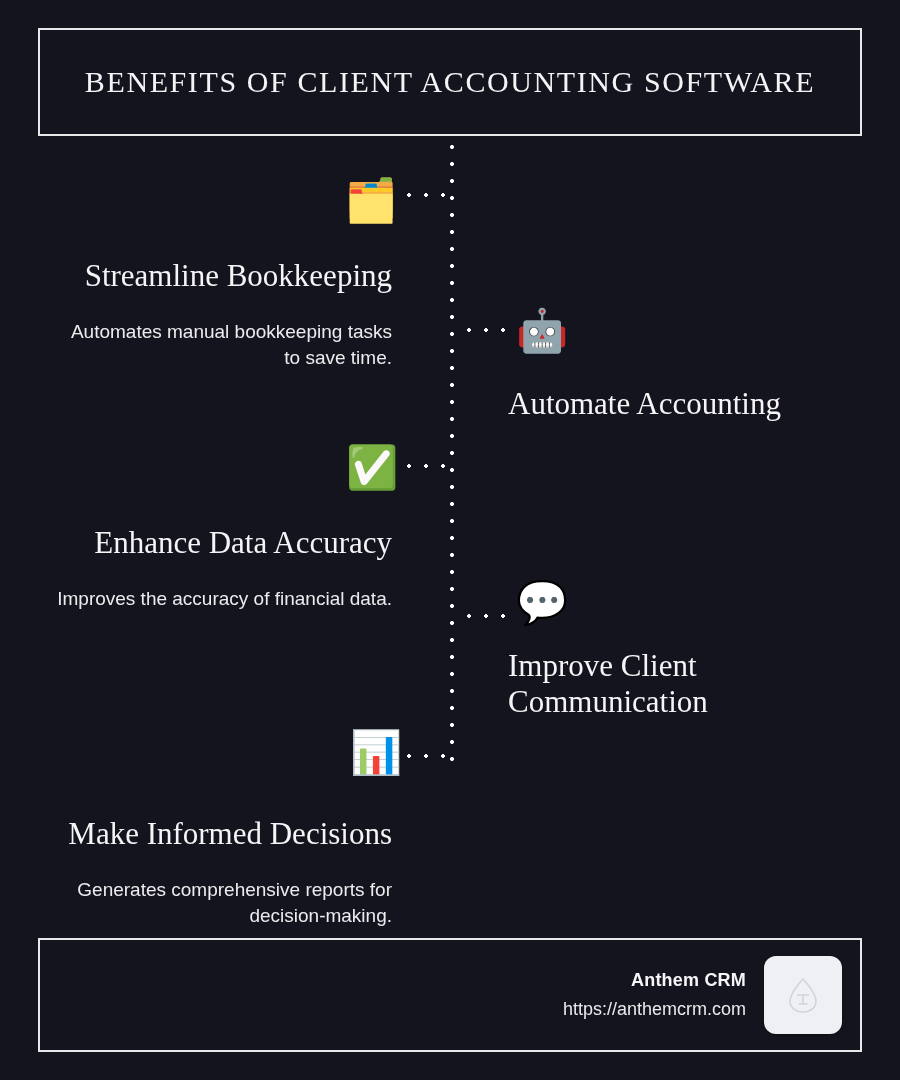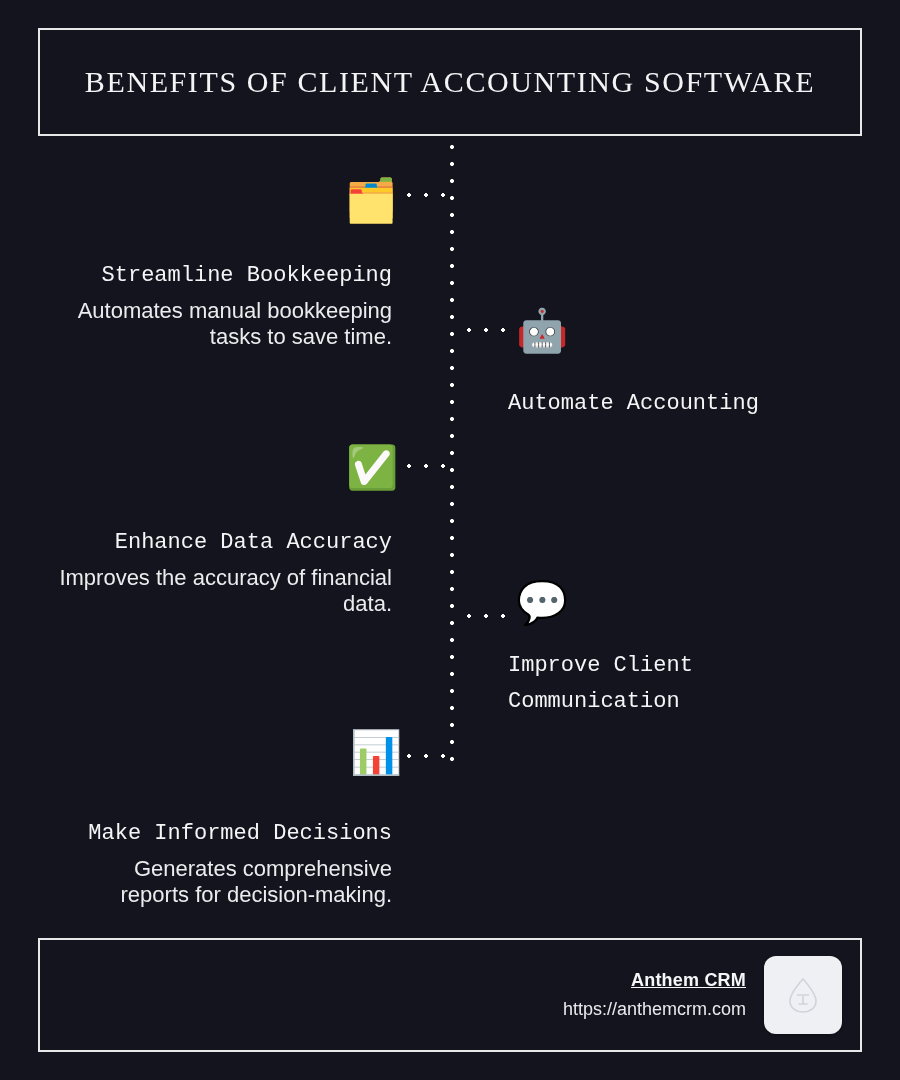--- a/index.html
+++ b/index.html
@@ -78,34 +78,34 @@
 
   .item .icon {
     position:absolute;
     font-size:42px;
     line-height:46px;
     font-family:"DejaVu Sans", sans-serif;
     user-select:none;
   }
 
   .item .heading {
-    font-family:Liberation Mono, monospace;
-    font-size:22px;
+    font-family:Liberation Serif, serif;
+    font-size:31px;
     font-weight:400;
     color:#f5f5f7;
     line-height:36px;
   }
 
   .item .desc {
     font-family:"Liberation Sans", sans-serif;
-    font-size:22px;
+    font-size:19px;
     font-weight:400;
     color:#ececef;
     line-height:26px;
-    margin-top:4px;
+    margin-top:25px;
   }
 
   
   .item.left { text-align:right; }
   .item.right { text-align:left; }
 
   
   .item.i1 { left:52px;  top:258px;  width:340px; }
   .item.i1 .icon { left:293px; top:-80px; }
 
@@ -140,21 +140,20 @@
     gap:18px;
   }
   .footer-text { text-align:right; }
   .footer-brand {
     font-family:"Liberation Sans", sans-serif;
     font-size:18px;
     font-weight:bold;
     color:#f6f6f8;
     letter-spacing:0.2px;
     line-height:24px;
-    text-decoration:underline;
   }
   .footer-url {
     font-family:"Liberation Sans", sans-serif;
     font-size:18px;
     font-weight:400;
     color:#eaeaee;
     line-height:26px;
     margin-top:4px;
     margin-left:18px;
   }

